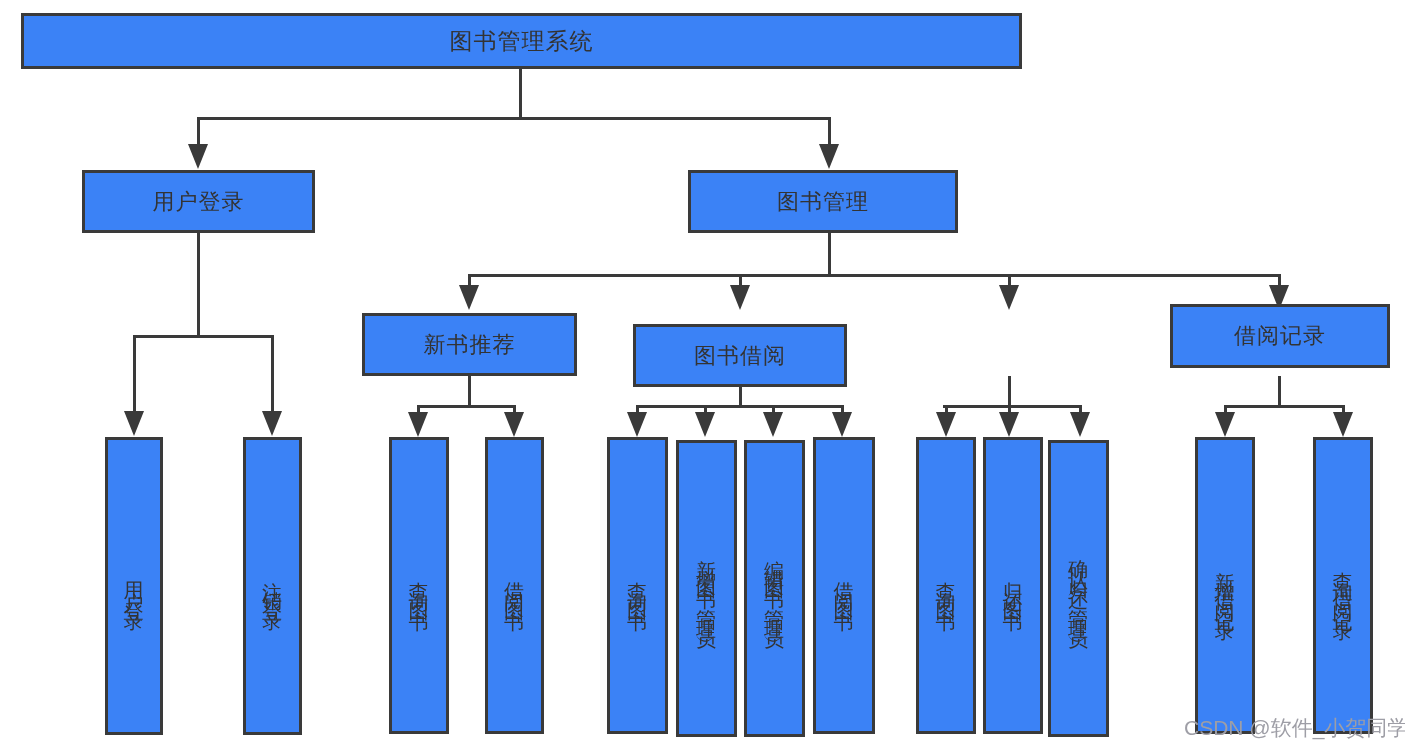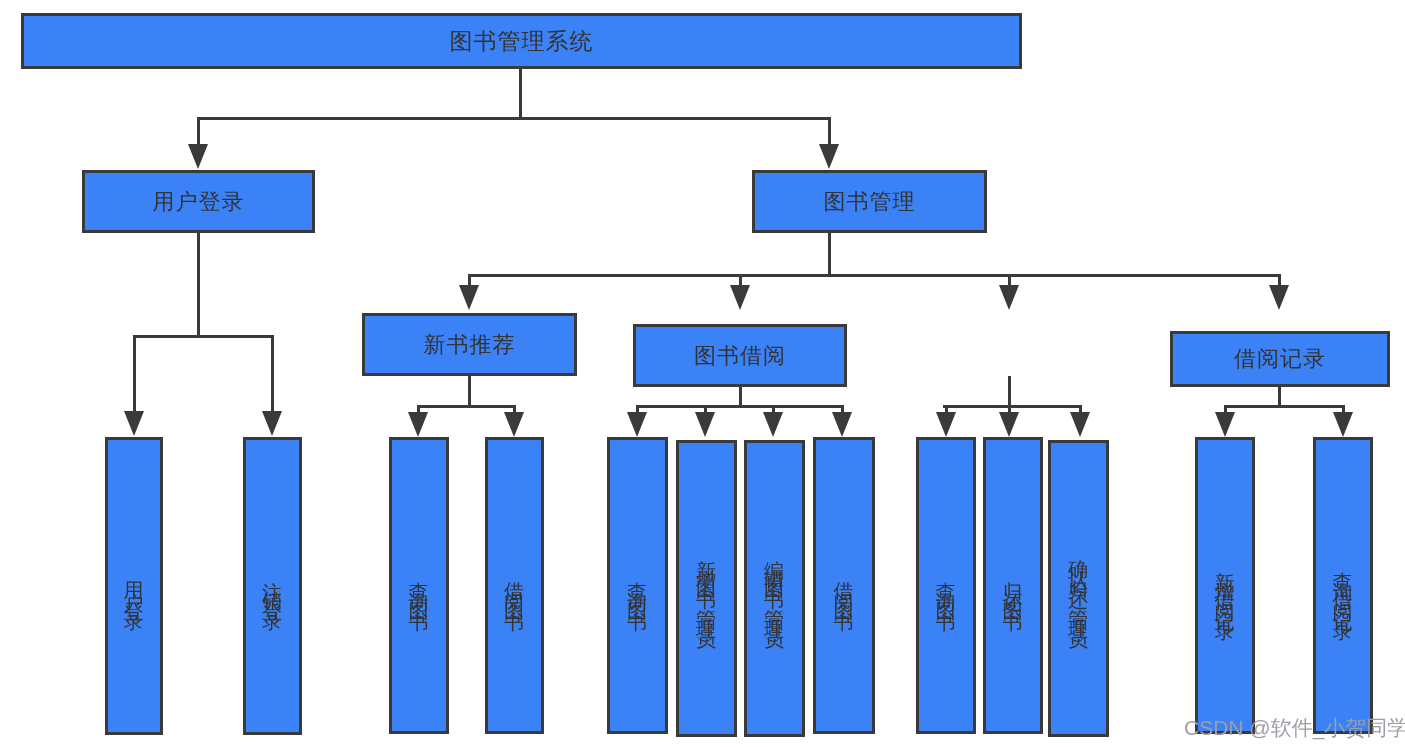--- a/index.html
+++ b/index.html
@@ -68,21 +68,21 @@
   <div class="node root" style="left:21px;top:13px;width:1001px;height:56px;">图书管理系统</div>
 
   <div class="ln" style="left:519px;top:69px;width:3px;height:48px;"></div>
   <div class="ln" style="left:197px;top:117px;width:634px;height:3px;"></div>
   <div class="ln" style="left:197px;top:117px;width:3px;height:28px;"></div>
   <div class="ah" style="left:188px;top:144px;"></div>
   <div class="ln" style="left:828px;top:117px;width:3px;height:28px;"></div>
   <div class="ah" style="left:819px;top:144px;"></div>
 
   <div class="node" style="left:82px;top:170px;width:233px;height:63px;">用户登录</div>
-  <div class="node" style="left:752px;top:170px;width:235px;height:63px;">图书管理</div>
+  <div class="node" style="left:688px;top:170px;width:270px;height:63px;">图书管理</div>
 
   <div class="ln" style="left:197px;top:233px;width:3px;height:102px;"></div>
   <div class="ln" style="left:133px;top:335px;width:141px;height:3px;"></div>
   <div class="ln" style="left:133px;top:335px;width:3px;height:76px;"></div>
   <div class="ah" style="left:124px;top:411px;"></div>
   <div class="ln" style="left:271px;top:335px;width:3px;height:76px;"></div>
   <div class="ah" style="left:262px;top:411px;"></div>
 
   <div class="ln" style="left:828px;top:233px;width:3px;height:41px;"></div>
   <div class="ln" style="left:468px;top:274px;width:813px;height:3px;"></div>
@@ -90,21 +90,21 @@
   <div class="ah" style="left:459px;top:285px;"></div>
   <div class="ln" style="left:739px;top:274px;width:3px;height:11px;"></div>
   <div class="ah" style="left:730px;top:285px;"></div>
   <div class="ln" style="left:1008px;top:274px;width:3px;height:11px;"></div>
   <div class="ah" style="left:999px;top:285px;"></div>
   <div class="ln" style="left:1278px;top:274px;width:3px;height:11px;"></div>
   <div class="ah" style="left:1269px;top:285px;"></div>
 
   <div class="node" style="left:362px;top:313px;width:215px;height:63px;">新书推荐</div>
   <div class="node" style="left:633px;top:324px;width:214px;height:63px;">图书借阅</div>
-  <div class="node" style="left:1170px;top:331px;width:220px;height:56px;">借阅记录</div>
+  <div class="node" style="left:1170px;top:304px;width:220px;height:64px;">借阅记录</div>
 
   <div class="ln" style="left:468px;top:376px;width:3px;height:29px;"></div>
   <div class="ln" style="left:417px;top:405px;width:99px;height:3px;"></div>
   <div class="ln" style="left:417px;top:405px;width:3px;height:7px;"></div>
   <div class="ah" style="left:408px;top:412px;"></div>
   <div class="ln" style="left:513px;top:405px;width:3px;height:7px;"></div>
   <div class="ah" style="left:504px;top:412px;"></div>
 
   <div class="ln" style="left:739px;top:376px;width:3px;height:29px;"></div>
   <div class="ln" style="left:636px;top:405px;width:208px;height:3px;"></div>

